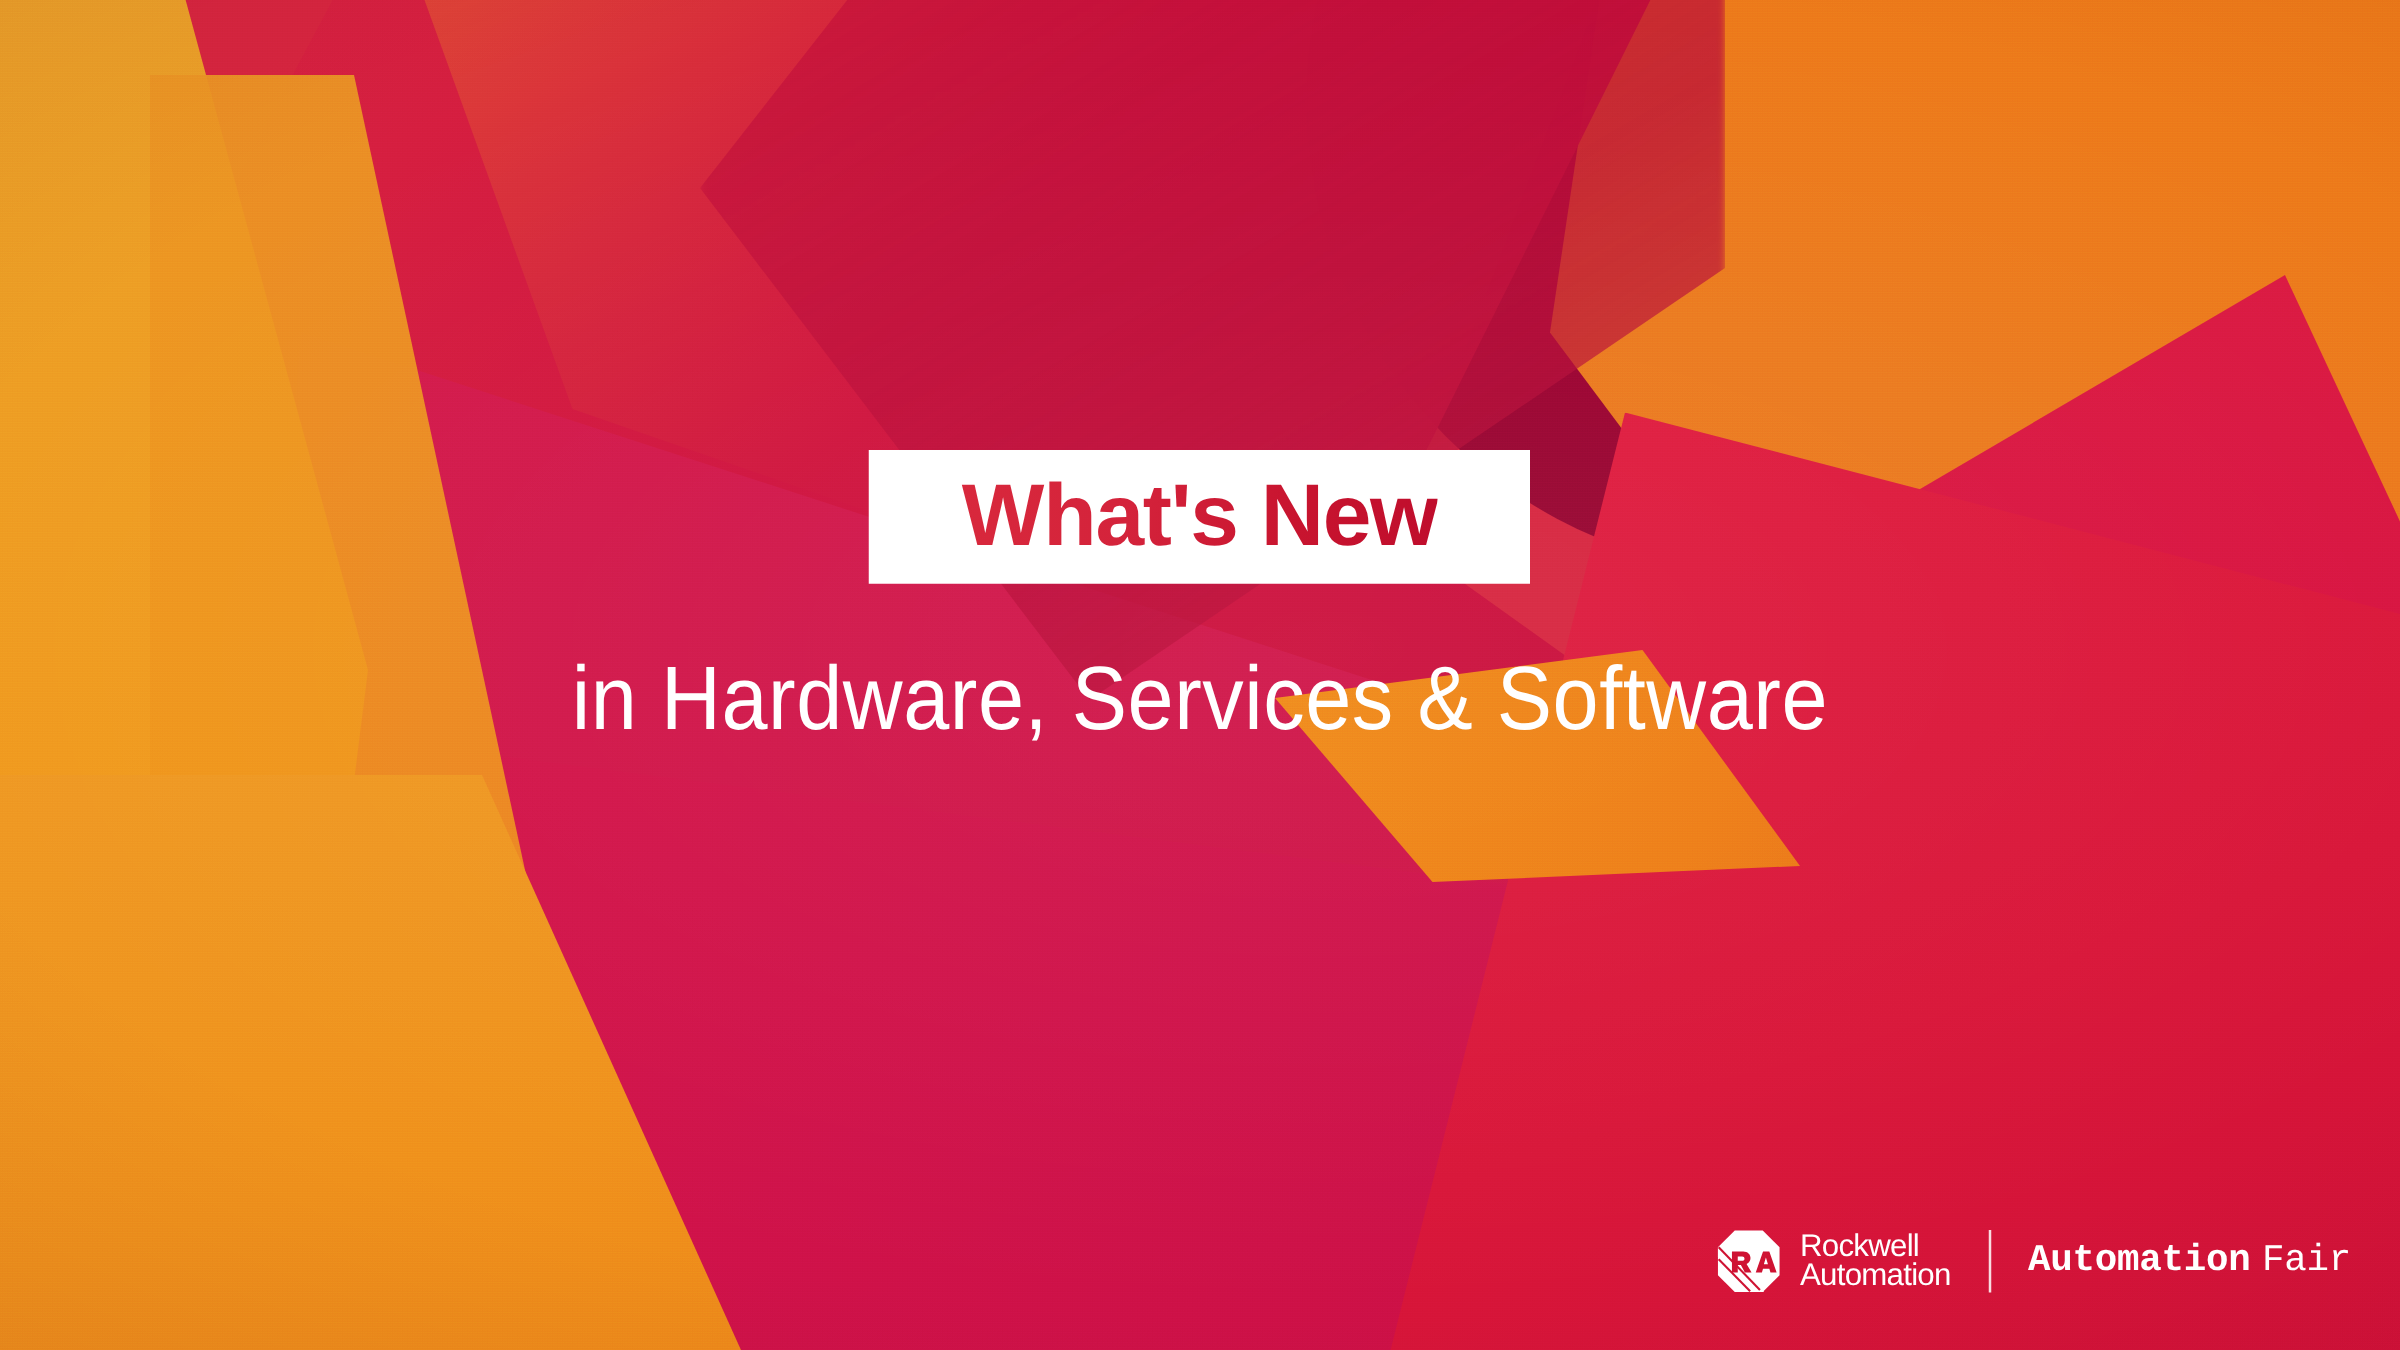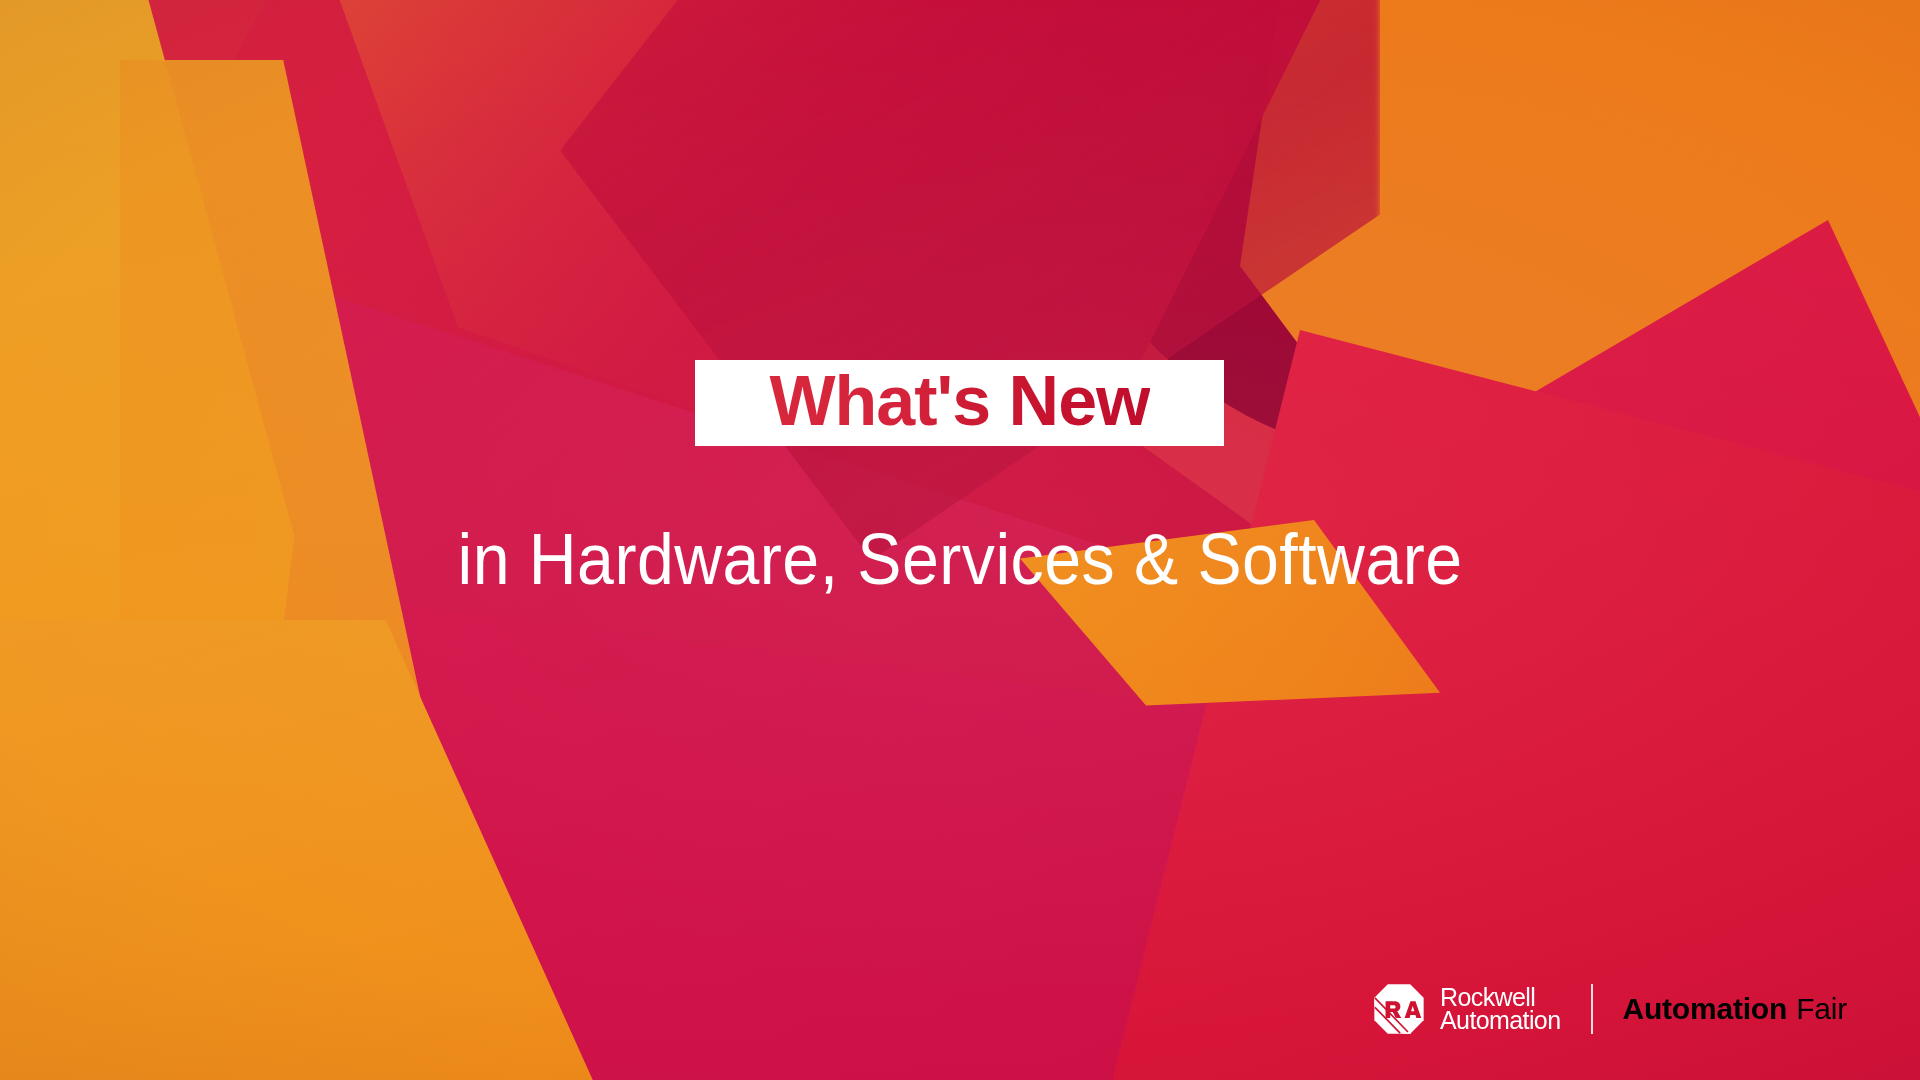--- a/index.html
+++ b/index.html
@@ -164,21 +164,21 @@
       repeating-linear-gradient(90deg,  rgba(0,0,0,0.45) 0px, rgba(255,255,255,0.45) 1px, rgba(0,0,0,0.3) 2px);
     mix-blend-mode:overlay;
   }
 
   
   .content { position:absolute; inset:0; }
 
   .title-plate {
     position:absolute;
     left:695px; top:360px;
-    width:529px; height:86px;
+    width:529px; height:107px;
     background:#ffffff;
     display:flex;
     align-items:center;
     justify-content:center;
   }
   .title-text {
     font-size:70px;
     font-weight:bold;
     letter-spacing:-1px;
     line-height:1;
@@ -230,25 +230,26 @@
 
   .lockup-divider {
     width:2px;
     height:50px;
     background:rgba(255,255,255,0.85);
     margin:0 29px 0 31px;
     flex:none;
   }
 
   .af-mark {
-    color:#000000;
+    color:#ffffff;
     font-size:30px;
     line-height:1;
     white-space:nowrap;
     letter-spacing:-0.2px;
+    font-family:Liberation Mono, monospace;
   }
   .af-mark .af-bold { font-weight:bold; }
   .af-mark .af-light { font-weight:300; margin-left:9px; }
 </style>
 </head>
 <body>
 
 <div id="slide">
 
   <div class="bg-layer">

